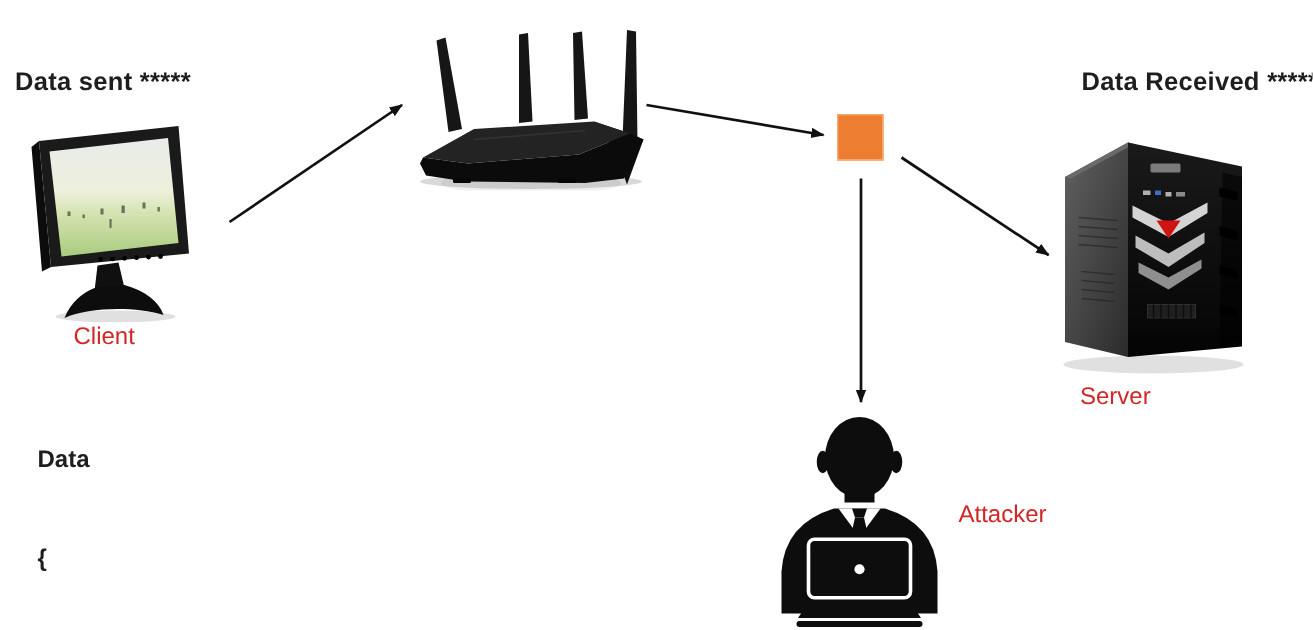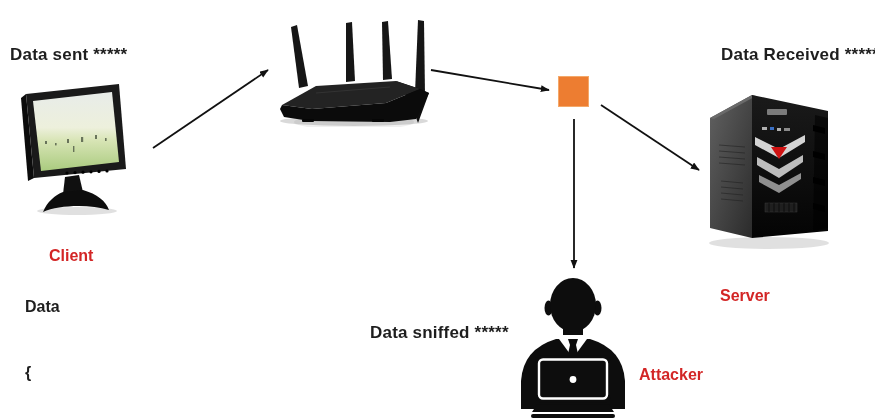--- a/index.html
+++ b/index.html
@@ -16,23 +16,22 @@
     font-family:"Liberation Sans", sans-serif;
     position:relative;overflow:hidden;
   }
   .canvas{position:absolute;inset:0;width:875px;height:420px;}
   .abs{position:absolute;}
   .flow-label{
     font-size:17px;font-weight:700;color:var(--text-black,#1e1e1e);
     letter-spacing:.2px;white-space:nowrap;
   }
   .node-label{
-    font-size:16px;font-weight:700;color:var(--label-red,#d32626);
+    font-size:16px;font-weight:400;color:var(--label-red,#d32626);
     white-space:nowrap;
-    margin-top:31px;
   }
   .payload{
     font-size:16px;font-weight:700;color:var(--text-black,#1e1e1e);
     line-height:22px;white-space:pre;
   }
   .intercept-node{
     width:31px;height:31px;box-sizing:border-box;
     background:var(--node-orange,#ed7d31);
     border:1px solid #f4a869;
   }
@@ -54,21 +53,20 @@
     <line class="arrow-line" x1="153" y1="148" x2="268" y2="70" marker-end="url(#ah)"></line>
     <line class="arrow-line" x1="431" y1="70" x2="549" y2="90" marker-end="url(#ah)"></line>
     <line class="arrow-line" x1="601" y1="105" x2="699" y2="170" marker-end="url(#ah)"></line>
     <line class="arrow-line" x1="574" y1="119" x2="574" y2="268" marker-end="url(#ah)"></line>
   </svg>
 
   <div class="abs flow-label" style="left:10px;top:45px">Data sent *****</div>
 
   <div class="abs flow-label" style="left:721px;top:45px">Data Received *****</div>
 
-  <div class="abs flow-label" style="left:370px;top:323px">Data sniffed *****</div>
 
   <div class="abs node-label" style="left:49px;top:216px">Client</div>
 
   <div class="abs node-label" style="left:720px;top:256px">Server</div>
 
   <div class="abs node-label" style="left:639px;top:335px">Attacker</div>
 
   <div class="abs payload" style="left:25px;top:252px">
     <div>Data</div>
     <div>{</div>

